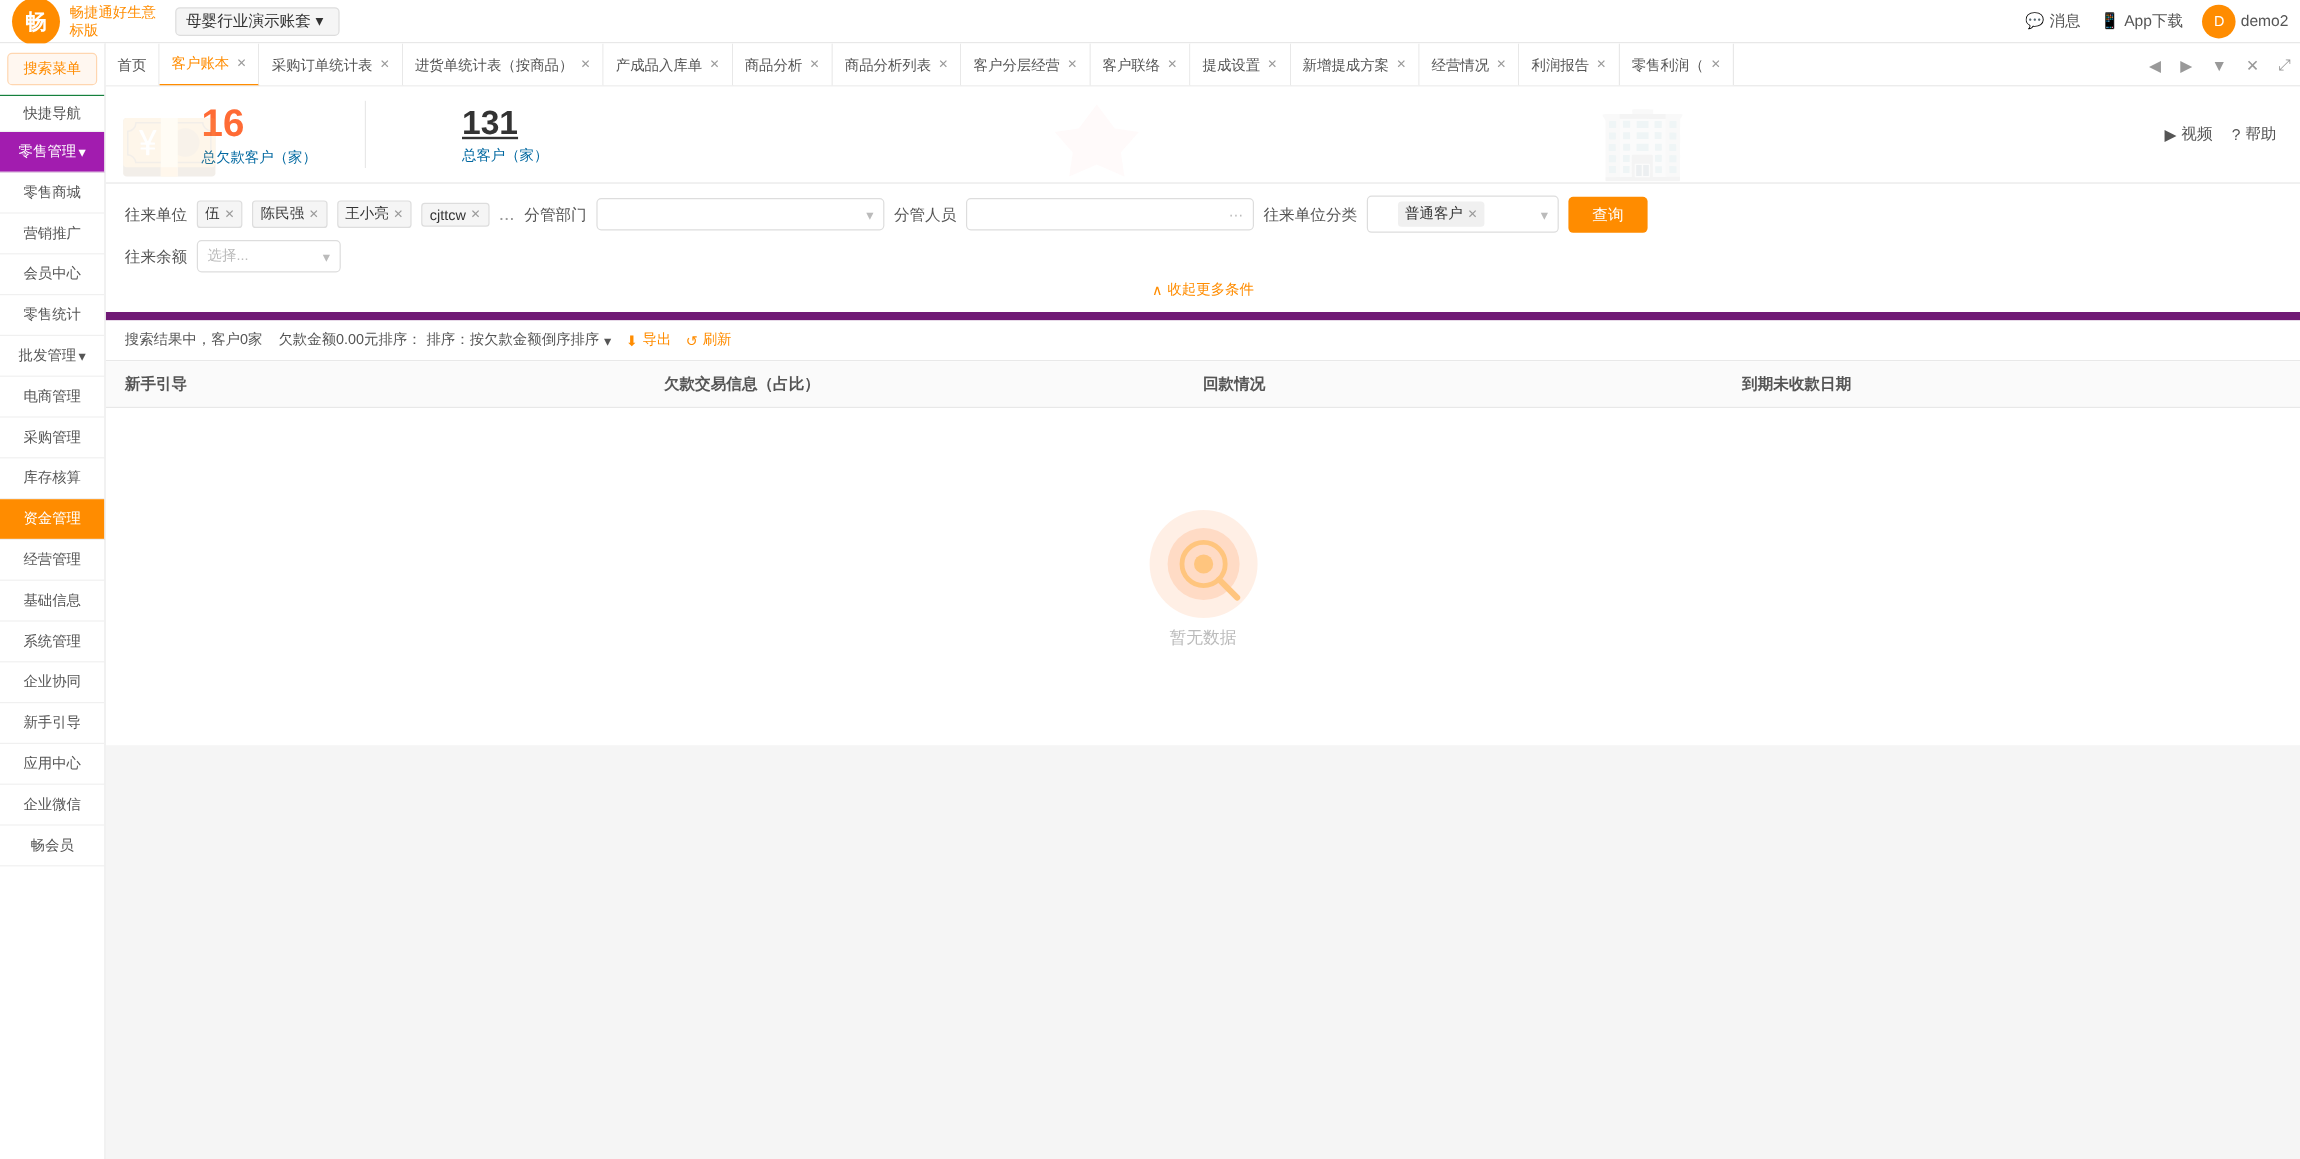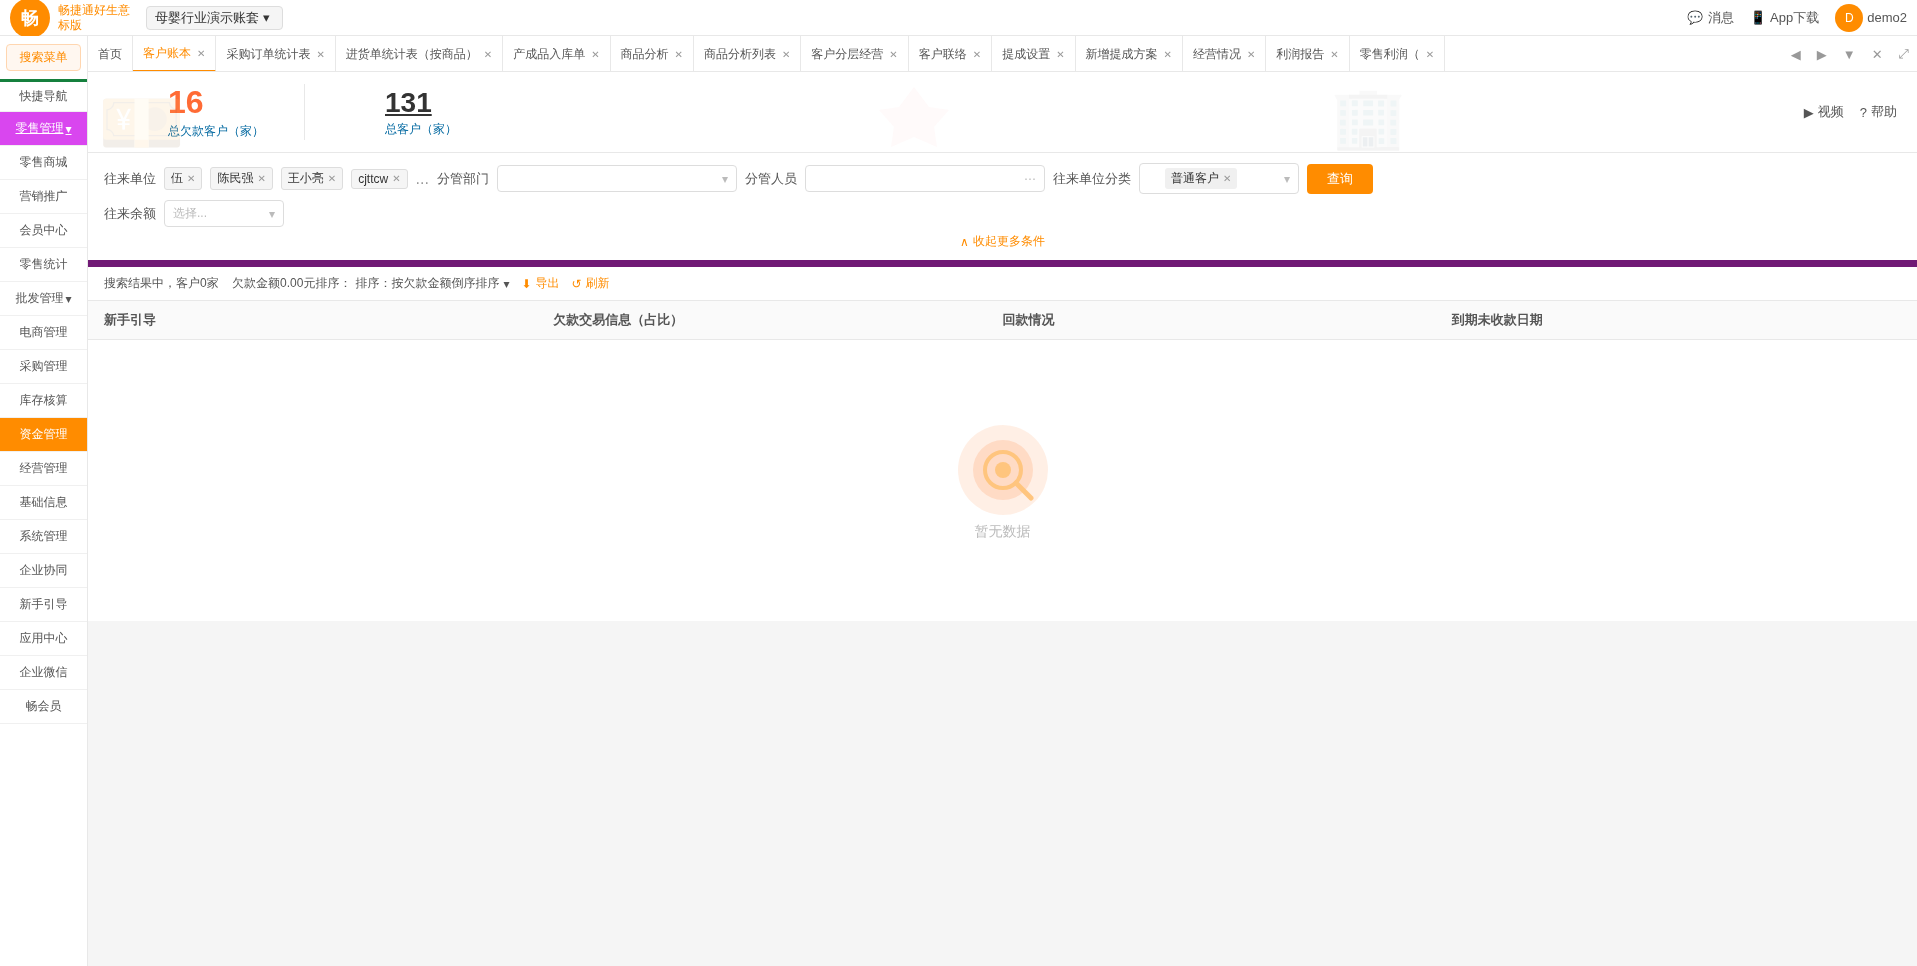--- a/index.html
+++ b/index.html
@@ -18,25 +18,25 @@
     .top-bar-logo { display: flex; align-items: center; margin-right: 16px; }
     .logo-icon { width: 40px; height: 40px; background: #ff8c00; border-radius: 50%; display: flex; align-items: center; justify-content: center; color: #fff; font-size: 18px; font-weight: bold; }
     .logo-text { font-size: 12px; color: #ff8c00; margin-left: 8px; line-height: 1.2; }
     .top-bar-select { display: flex; align-items: center; background: #f5f5f5; border: 1px solid #ddd; border-radius: 4px; padding: 2px 8px; font-size: 13px; cursor: pointer; margin-right: 10px; }
     .top-bar-select span { margin-right: 4px; }
     .top-bar-right { margin-left: auto; display: flex; align-items: center; gap: 16px; }
     .top-bar-item { display: flex; align-items: center; gap: 4px; cursor: pointer; font-size: 13px; color: #555; }
     .avatar { width: 28px; height: 28px; border-radius: 50%; background: #ff8c00; display: flex; align-items: center; justify-content: center; color: #fff; font-size: 12px; }
 
     
-    .sidebar-search { padding: 8px 6px; border-bottom: 3px solid #15803d; }
+    .sidebar-search { padding: 8px 6px; border-bottom: 1px solid #15803d; }
     .sidebar-search-btn { width: 100%; background: #fff7f0; border: 1px solid #ffd6b0; color: #ff8c00; border-radius: 4px; padding: 4px; cursor: pointer; font-size: 12px; text-align: center; }
     .sidebar-nav-btn { padding: 6px; text-align: center; cursor: pointer; font-size: 12px; color: #555; border-bottom: 1px solid #f0f0f0; }
     .sidebar-item { padding: 8px 4px; text-align: center; cursor: pointer; font-size: 12px; color: #555; border-bottom: 1px solid #f0f0f0; }
-    .sidebar-item.active { background: #d946ef; color: #fff; text-decoration: underline; }
+    .sidebar-item.active { background: #a21caf; color: #fff; }
     .sidebar-item-with-arrow { display: flex; align-items: center; justify-content: center; gap: 2px; }
 
     
     .tab { display: flex; align-items: center; padding: 0 10px; height: 36px; border-right: 1px solid #e8e8e8; font-size: 12px; cursor: pointer; white-space: nowrap; color: #555; background: #fff; flex-shrink: 0; }
     .tab.active { color: #ff8c00; border-bottom: 2px solid #ff8c00; background: #fff; }
     .tab-close { margin-left: 6px; color: #999; font-size: 10px; }
     .tabs-nav-btn { padding: 0 8px; height: 36px; display: flex; align-items: center; cursor: pointer; color: #999; flex-shrink: 0; }
 
     
     .stats-bar { display: flex; background: #fff; border-bottom: 1px solid #e8e8e8; padding: 12px 20px; flex-shrink: 0; align-items: center; position: relative; }

